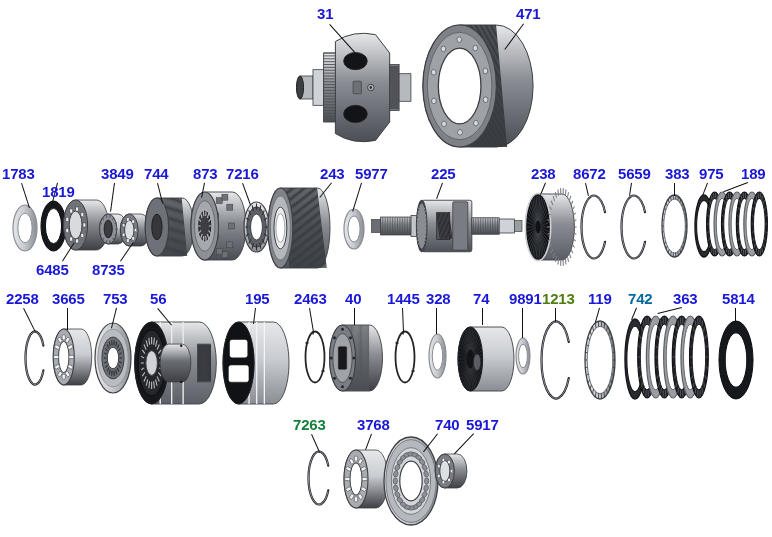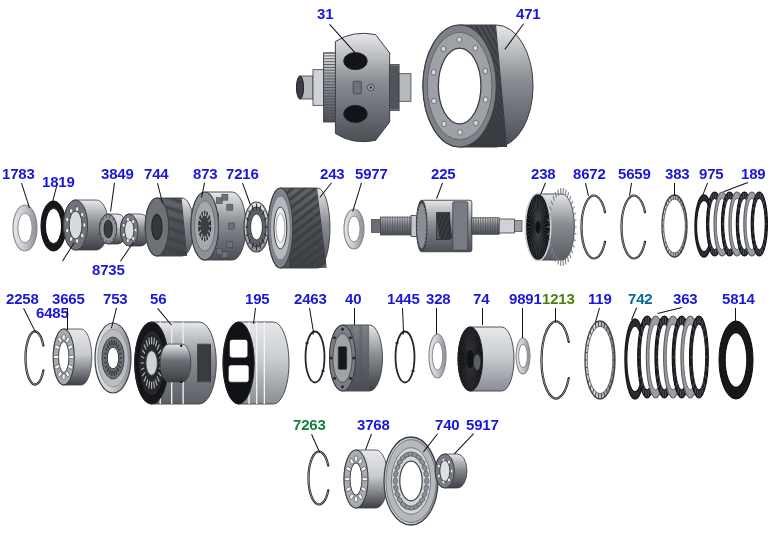--- a/index.html
+++ b/index.html
@@ -181,21 +181,21 @@
     </div>
     <div class="lead" style="left: 22px; top: 183px; width: 26.2488px; transform: rotate(72.2553deg); background: rgb(17, 17, 17);"></div>
     <div class="label" style="left: 2px; top: 166px; color: rgb(26, 24, 216);">1783</div>
     <div class="part" style="left: 40px; top: 200px; width: 27px; height: 52px;">
       <svg width="27" height="52" viewBox="0 0 27 52">
         <ellipse cx="13.5" cy="26" rx="12.5" ry="25" fill="#16181c" stroke="#0a0b0d" stroke-width="1"></ellipse>
         <ellipse cx="13.5" cy="26" rx="8.1" ry="17.68" fill="#ffffff" stroke="#0a0b0d" stroke-width="1"></ellipse>
       </svg>
     </div>
     <div class="lead" style="left: 58px; top: 183px; width: 23.7697px; transform: rotate(104.621deg); background: rgb(17, 17, 17);"></div>
-    <div class="label" style="left: 42px; top: 174px; color: rgb(26, 24, 216);">1819</div>
+    <div class="label" style="left: 42px; top: 184px; color: rgb(26, 24, 216);">1819</div>
     <div class="part" style="left: 66px; top: 198px; width: 40px; height: 54px;">
       <svg width="40" height="54" viewBox="0 0 40 54">
         <defs>
           <linearGradient id="g4" x1="0" y1="0" x2="0" y2="1">
             <stop offset="0%" stop-color="#e6e8ea"></stop>
             <stop offset="45%" stop-color="#8a8d93"></stop>
             <stop offset="100%" stop-color="#3d3f44"></stop>
           </linearGradient>
         </defs>
         <defs>
@@ -215,21 +215,21 @@
         <rect x="9.728103963468987" y="40.95388559879777" width="2.8" height="4" fill="#eceef0" stroke="#3d3f44" stroke-width="0.5"></rect>
         <rect x="3.800000000000001" y="39.02961154130791" width="2.8" height="4" fill="#eceef0" stroke="#3d3f44" stroke-width="0.5"></rect>
         <rect x="-0.06929506291599408" y="30.540726321875837" width="2.8" height="4" fill="#eceef0" stroke="#3d3f44" stroke-width="0.5"></rect>
         <rect x="-0.06929506291599585" y="19.45927367812417" width="2.8" height="4" fill="#eceef0" stroke="#3d3f44" stroke-width="0.5"></rect>
         <rect x="3.799999999999996" y="10.970388458692097" width="2.8" height="4" fill="#eceef0" stroke="#3d3f44" stroke-width="0.5"></rect>
         <rect x="9.728103963468984" y="9.04611440120223" width="2.8" height="4" fill="#eceef0" stroke="#3d3f44" stroke-width="0.5"></rect>
         <rect x="14.941191099447005" y="14.586840723078062" width="2.8" height="4" fill="#eceef0" stroke="#3d3f44" stroke-width="0.5"></rect>
       </svg>
     </div>
     <div class="lead" style="left: 62px; top: 261px; width: 22.4722px; transform: rotate(-57.7244deg); background: rgb(17, 17, 17);"></div>
-    <div class="label" style="left: 36px; top: 262px; color: rgb(26, 24, 216); margin-top: 43px;">6485</div>
+    <div class="label" style="left: 36px; top: 262px; color: rgb(26, 24, 216);">6485</div>
     <div class="part" style="left: 101px; top: 212px; width: 24px; height: 34px;">
       <svg width="24" height="34" viewBox="0 0 24 34">
         <defs>
           <linearGradient id="g5" x1="0" y1="0" x2="0" y2="1">
             <stop offset="0%" stop-color="#e6e8ea"></stop>
             <stop offset="45%" stop-color="#8a8d93"></stop>
             <stop offset="100%" stop-color="#3d3f44"></stop>
           </linearGradient>
         </defs>
         <defs>

